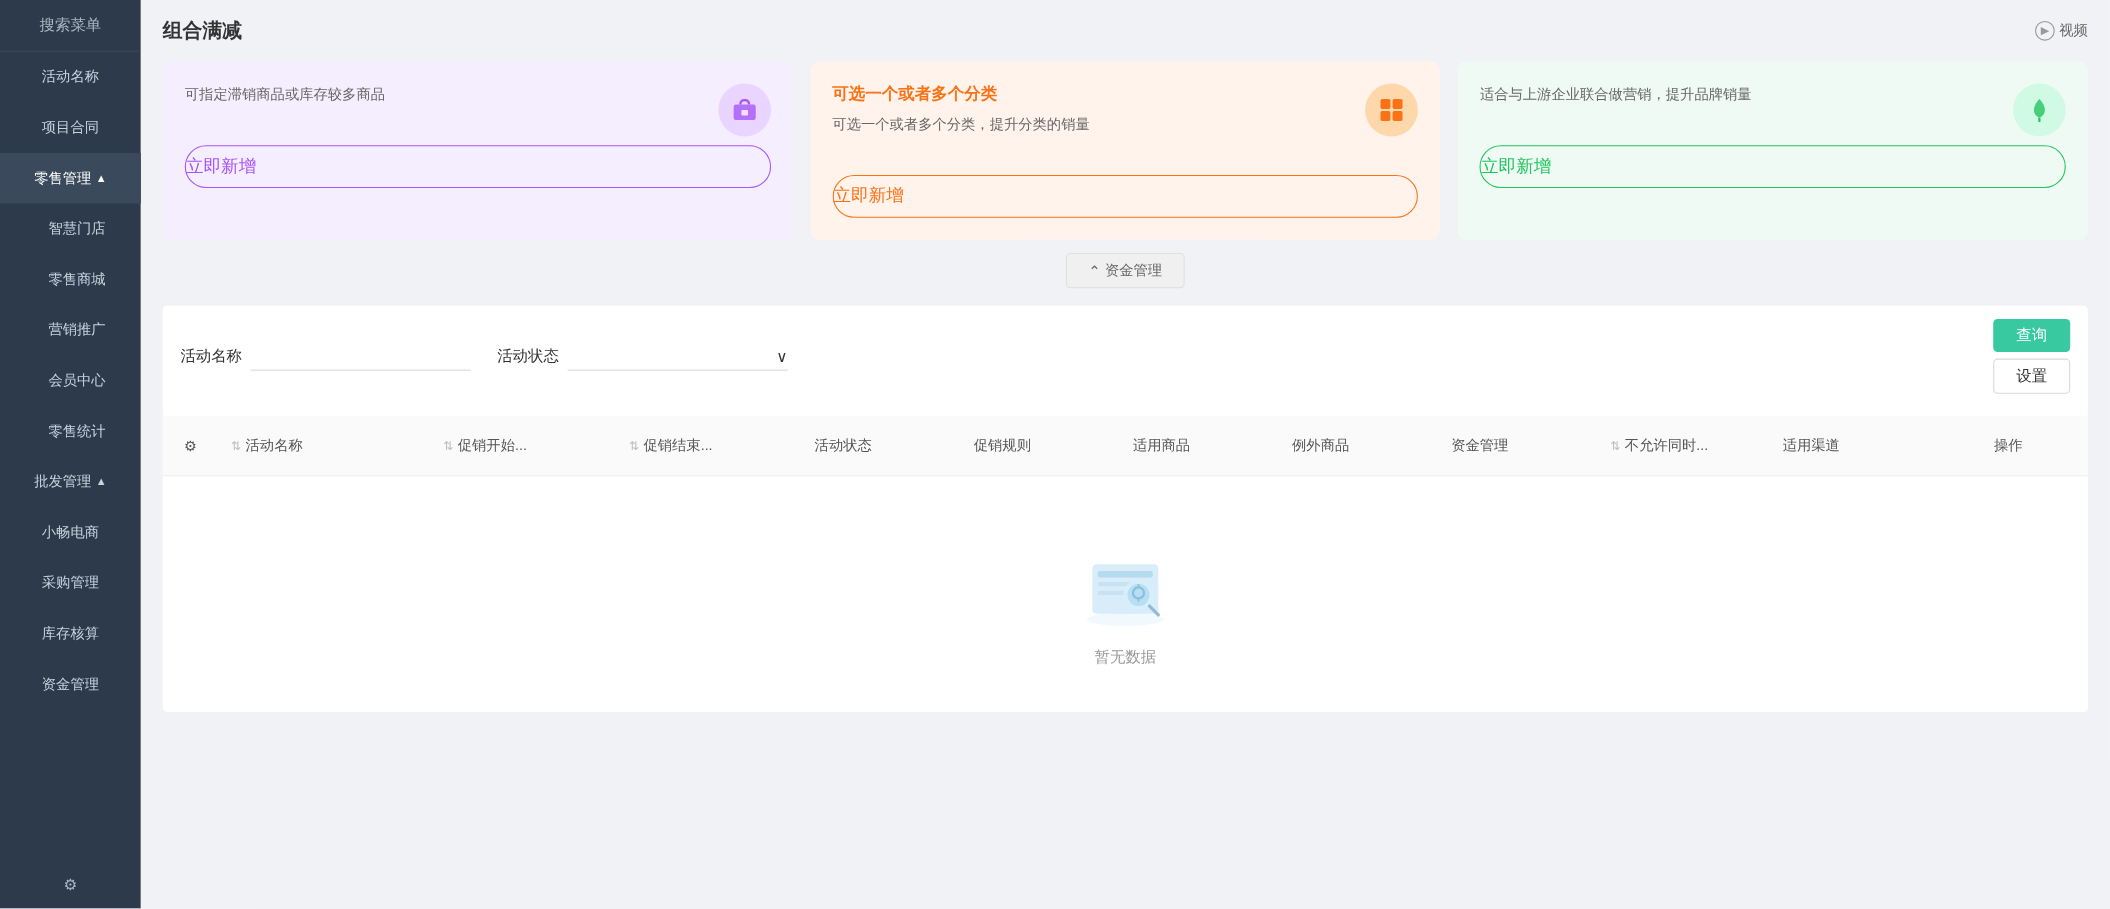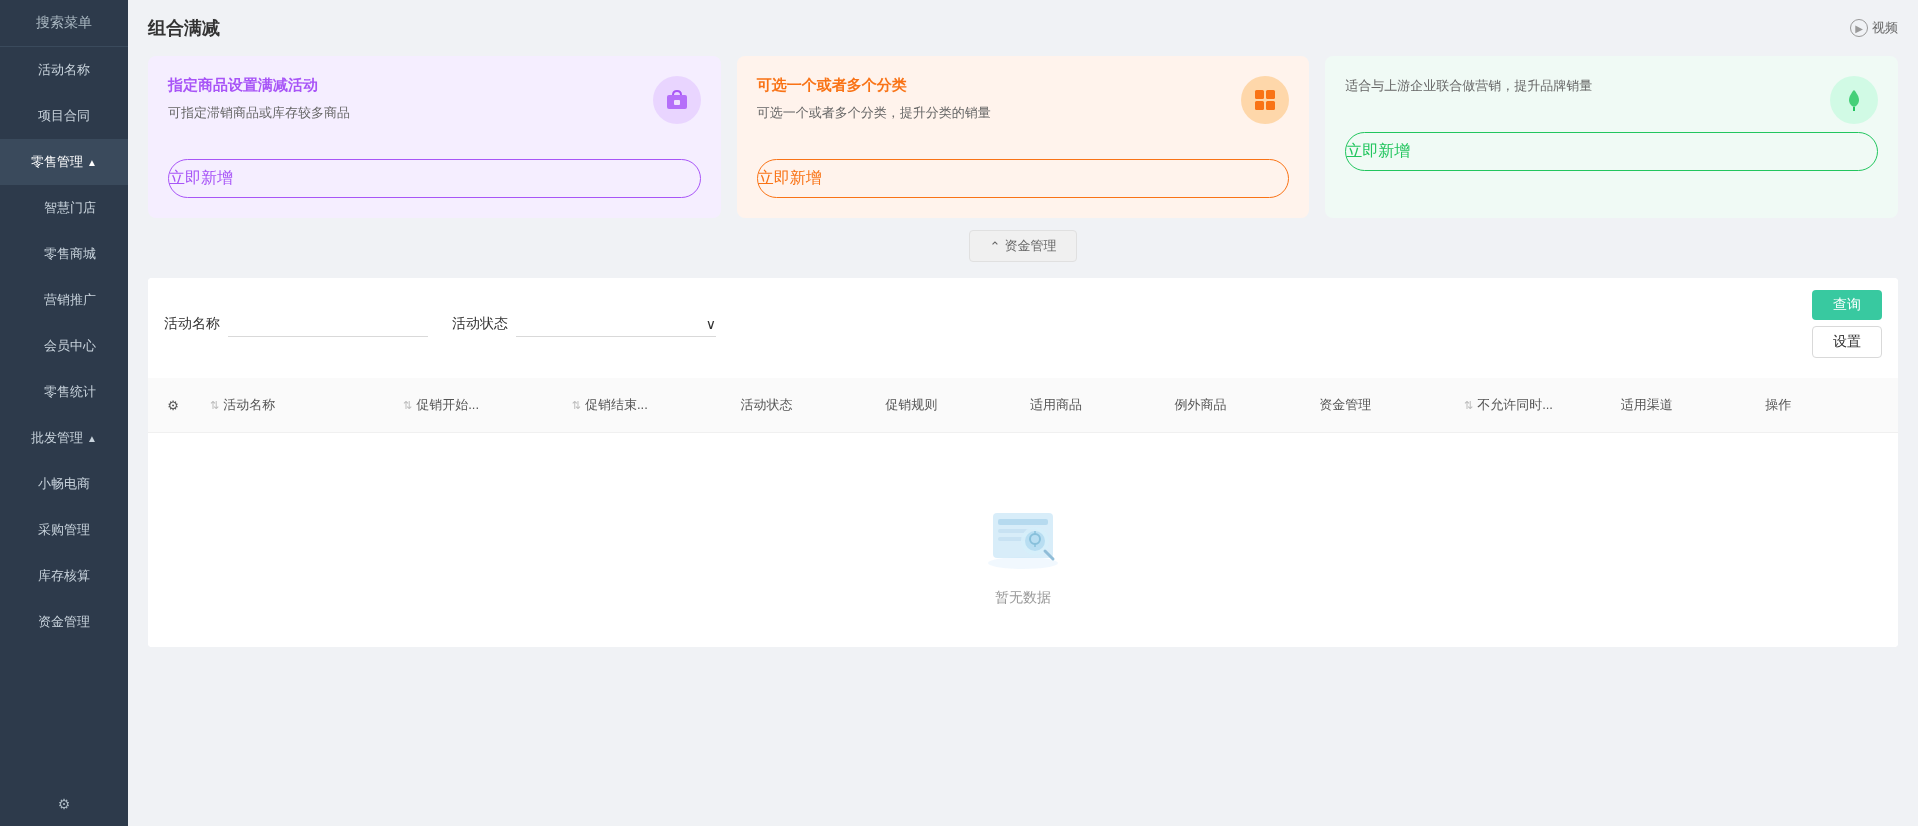--- a/index.html
+++ b/index.html
@@ -298,21 +298,21 @@
     .col-name { flex: 1.4; }
     .col-start { flex: 1.2; }
     .col-end { flex: 1.2; }
     .col-status { flex: 1; }
     .col-rule { flex: 1; }
     .col-goods { flex: 1; }
     .col-except { flex: 1; }
     .col-customer { flex: 1; }
     .col-notallow { flex: 1.1; }
     .col-channel { flex: 1; }
-    .col-action { flex: 1; }
+    .col-action { flex: 1; justify-content: center; }
 
     
     .empty-state {
       display: flex;
       flex-direction: column;
       align-items: center;
       padding: 60px 0 40px;
     }
     .empty-icon {
       width: 100px;
@@ -391,21 +391,20 @@
     <div class="cards-row">
 
       <div class="card card-purple">
         <div class="card-icon">
           <svg width="26" height="26" viewBox="0 0 26 26" fill="none">
             <rect x="3" y="8" width="20" height="14" rx="2" fill="#a855f7" opacity="0.8"></rect>
             <path d="M9 8 Q9 4 13 4 Q17 4 17 8" stroke="#a855f7" stroke-width="2" fill="none"></path>
             <rect x="10" y="13" width="6" height="5" rx="1" fill="#fff" opacity="0.8"></rect>
           </svg>
         </div>
-        <div class="card-title">指定商品设置满减活动</div>
         <div class="card-desc">可指定滞销商品或库存较多商品</div>
         <button class="card-btn">立即新增</button>
       </div>
 
       <div class="card card-orange">
         <div class="card-icon">
           <svg width="26" height="26" viewBox="0 0 26 26" fill="none">
             <rect x="3" y="3" width="9" height="9" rx="1.5" fill="#f97316"></rect>
             <rect x="14" y="3" width="9" height="9" rx="1.5" fill="#f97316"></rect>
             <rect x="3" y="14" width="9" height="9" rx="1.5" fill="#f97316"></rect>

